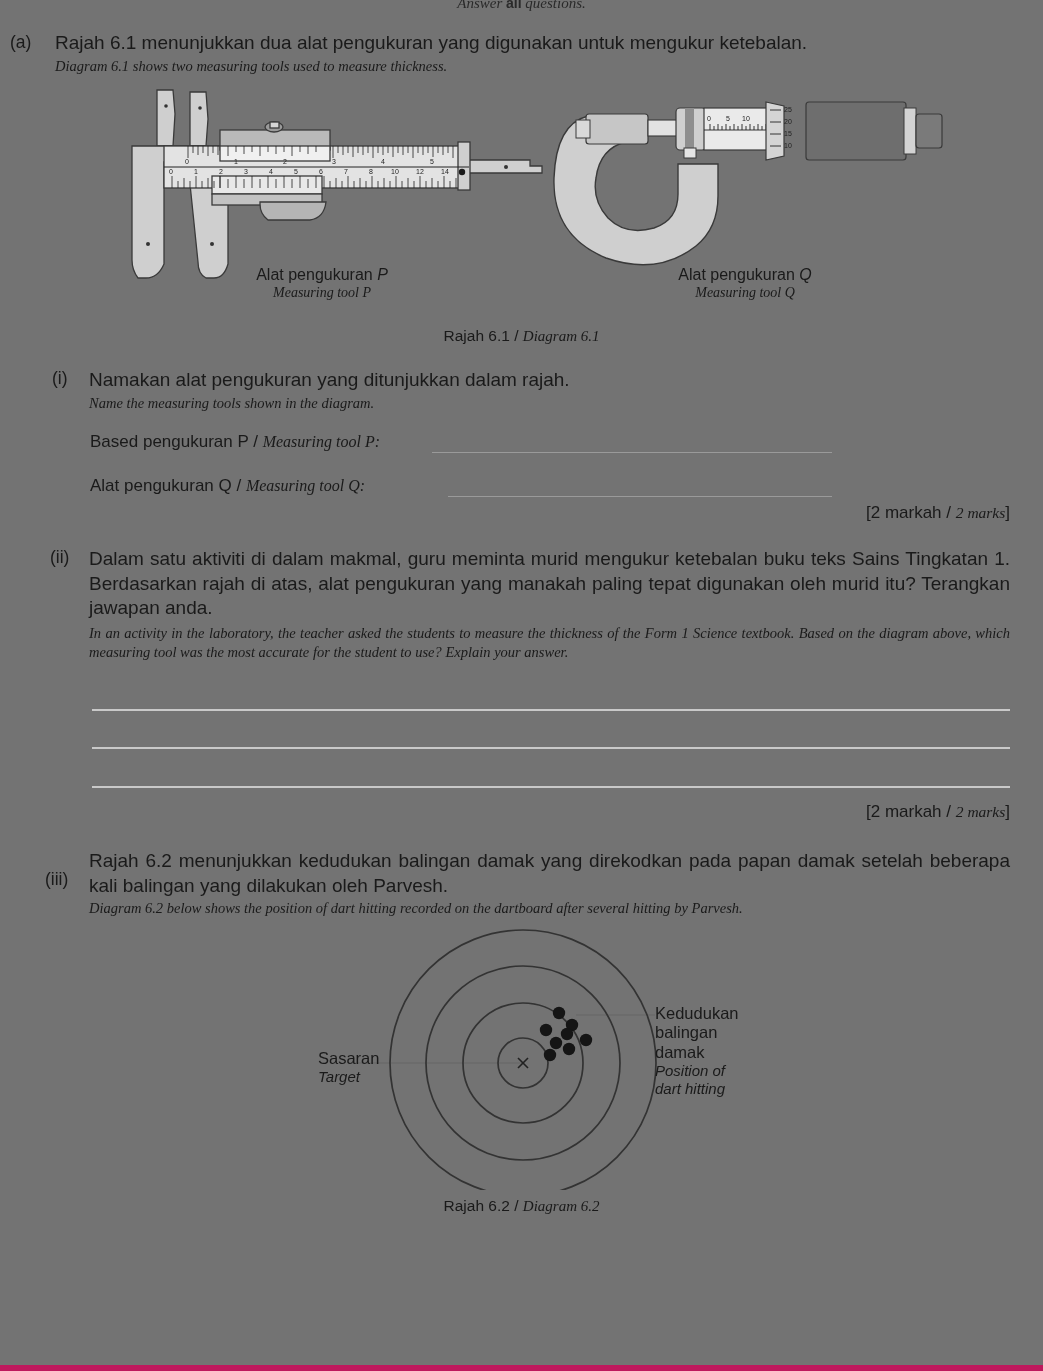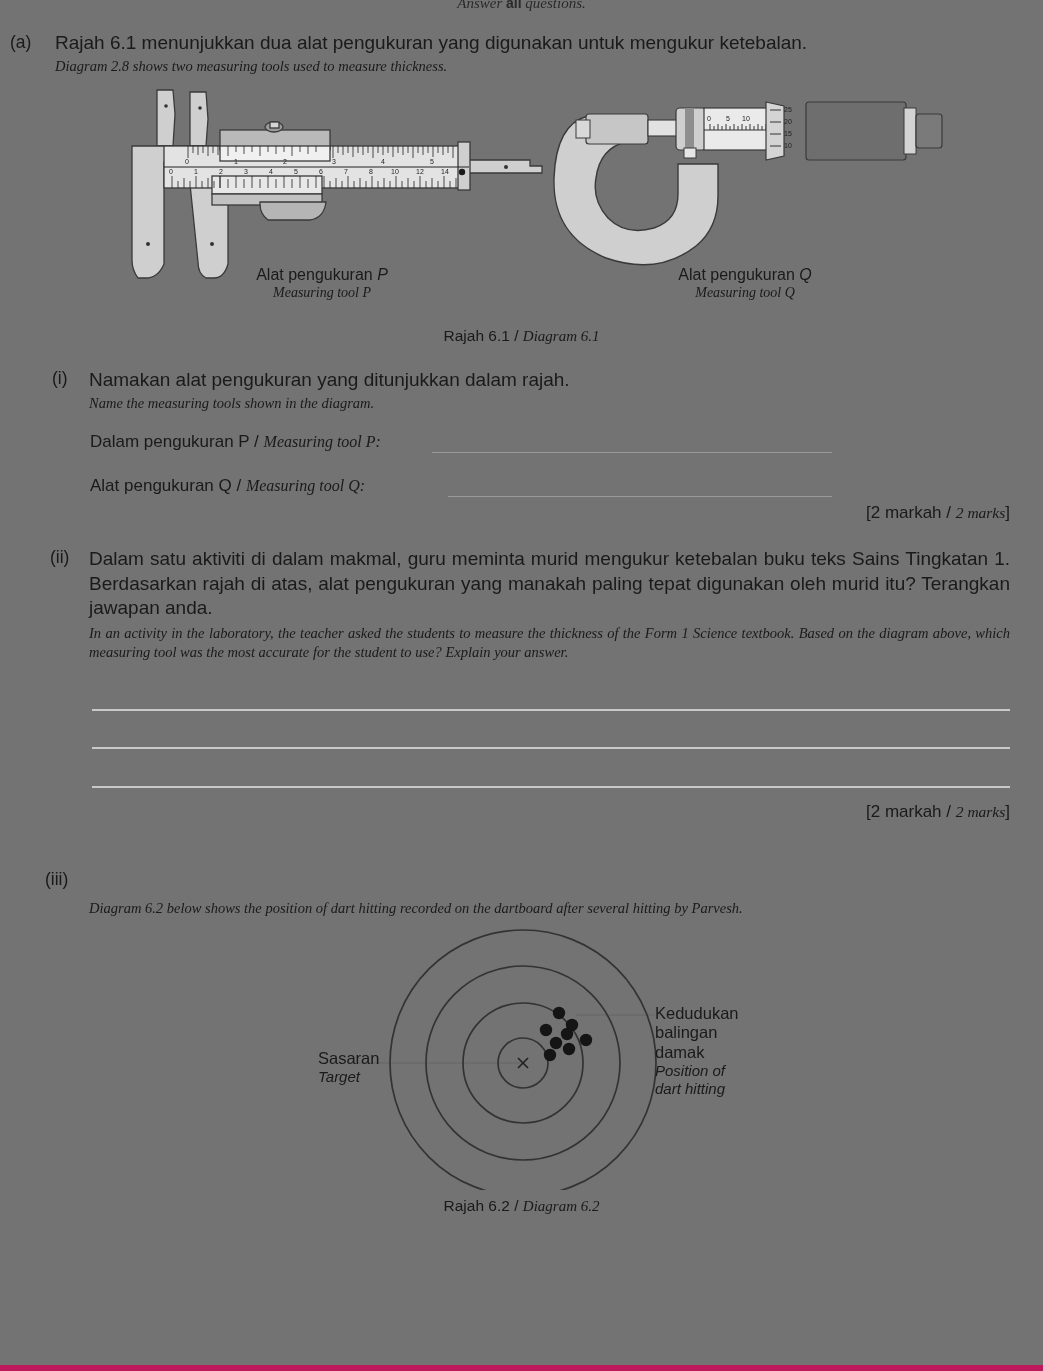--- a/index.html
+++ b/index.html
@@ -113,21 +113,21 @@
 <body>
 
 <div class="page">
 
   <div class="top-instruction">
     <span>Answer </span><b>all</b><span> questions.</span>
   </div>
 
   <div class="part-a-marker bm">(a)</div>
   <div class="part-a-bm bm">Rajah 6.1 menunjukkan dua alat pengukuran yang digunakan untuk mengukur ketebalan.</div>
-  <div class="part-a-en en">Diagram 2.8 shows two measuring tools used to measure thickness.</div>
+  <div class="part-a-en en">Diagram 6.1 shows two measuring tools used to measure thickness.</div>
 
   <div class="fig61">
 
     <svg width="420" height="200" viewBox="0 0 420 200" style="position:absolute;left:128px;top:-4px;">
       <g stroke="#3a3a3a" stroke-width="1.3" fill="#cfcfcf">
 
         <path d="M29 6 L45 6 L47 30 L45 62 L29 62 Z"></path>
         <path d="M62 8 L78 8 L80 35 L78 62 L62 62 Z"></path>
 
         <path d="M4 62 L120 62 L120 78 L36 78 L36 180 Q30 194 18 194 L10 194 Q4 186 4 176 Z"></path>
@@ -354,21 +354,21 @@
     <div class="fig-caption">
       <span>Rajah 6.1 </span><span>/ </span><i>Diagram 6.1</i>
     </div>
   </div>
 
   <div class="q-marker" style="left:52px;top:368px;">(i)</div>
   <div class="q-body bm" style="left:89px;top:368px;width:910px;">Namakan alat pengukuran yang ditunjukkan dalam rajah.</div>
   <div class="q-body en" style="left:89px;top:394px;width:910px;">Name the measuring tools shown in the diagram.</div>
 
   <div class="fill-label" style="left:90px;top:432px;">
-    <span>Dalam pengukuran P / </span><i>Measuring tool P:</i>
+    <span>Based pengukuran P / </span><i>Measuring tool P:</i>
   </div>
   <div class="fill-rule" style="left:432px;top:452px;width:400px;"></div>
 
   <div class="fill-label" style="left:90px;top:476px;">
     <span>Alat pengukuran Q / </span><i>Measuring tool Q:</i>
   </div>
   <div class="fill-rule" style="left:448px;top:496px;width:384px;"></div>
 
   <div class="marks" style="top:503px;">
     <span>[2 markah / </span><i>2 marks</i><span>]</span>
@@ -380,20 +380,21 @@
 
   <div class="ans-line" style="top:709px;"></div>
   <div class="ans-line" style="top:747px;"></div>
   <div class="ans-line" style="top:786px;"></div>
 
   <div class="marks" style="top:802px;">
     <span>[2 markah / </span><i>2 marks</i><span>]</span>
   </div>
 
   <div class="q-marker" style="left:45px;top:849px;margin-top:20px;">(iii)</div>
+  <div class="q-body bm q-bm-just" style="left:89px;top:849px;width:921px;">Rajah 6.2 menunjukkan kedudukan balingan damak yang direkodkan pada papan damak setelah beberapa kali balingan yang dilakukan oleh Parvesh.</div>
   <div class="q-body en" style="left:89px;top:899px;width:921px;">Diagram 6.2 below shows the position of dart hitting recorded on the dartboard after several hitting by Parvesh.</div>
 
   <div class="fig62">
     <svg width="600" height="270" viewBox="0 0 600 270" style="position:absolute;left:223px;top:0;">
 
       <line x1="128" y1="143" x2="300" y2="143" stroke="#6a6a6a" stroke-width="1.6"></line>
       <line x1="353" y1="95" x2="432" y2="95" stroke="#6a6a6a" stroke-width="1.6"></line>
 
       <circle cx="300" cy="143" r="133" fill="none" stroke="#333" stroke-width="1.7"></circle>
       <circle cx="300" cy="143" r="97" fill="none" stroke="#333" stroke-width="1.7"></circle>

